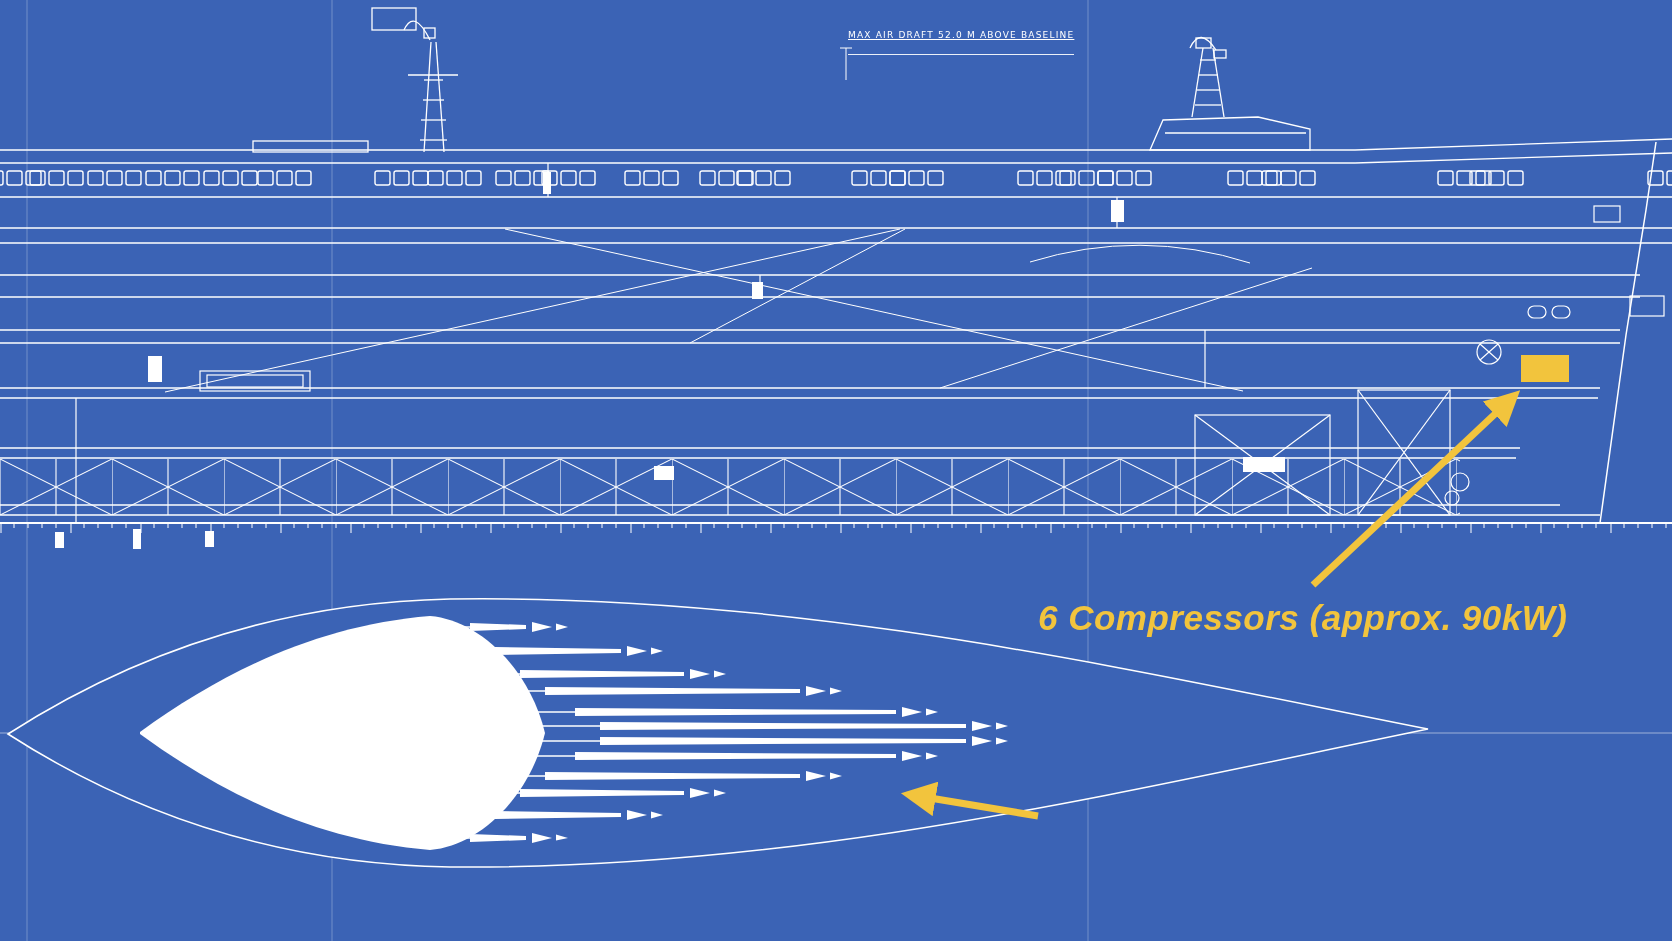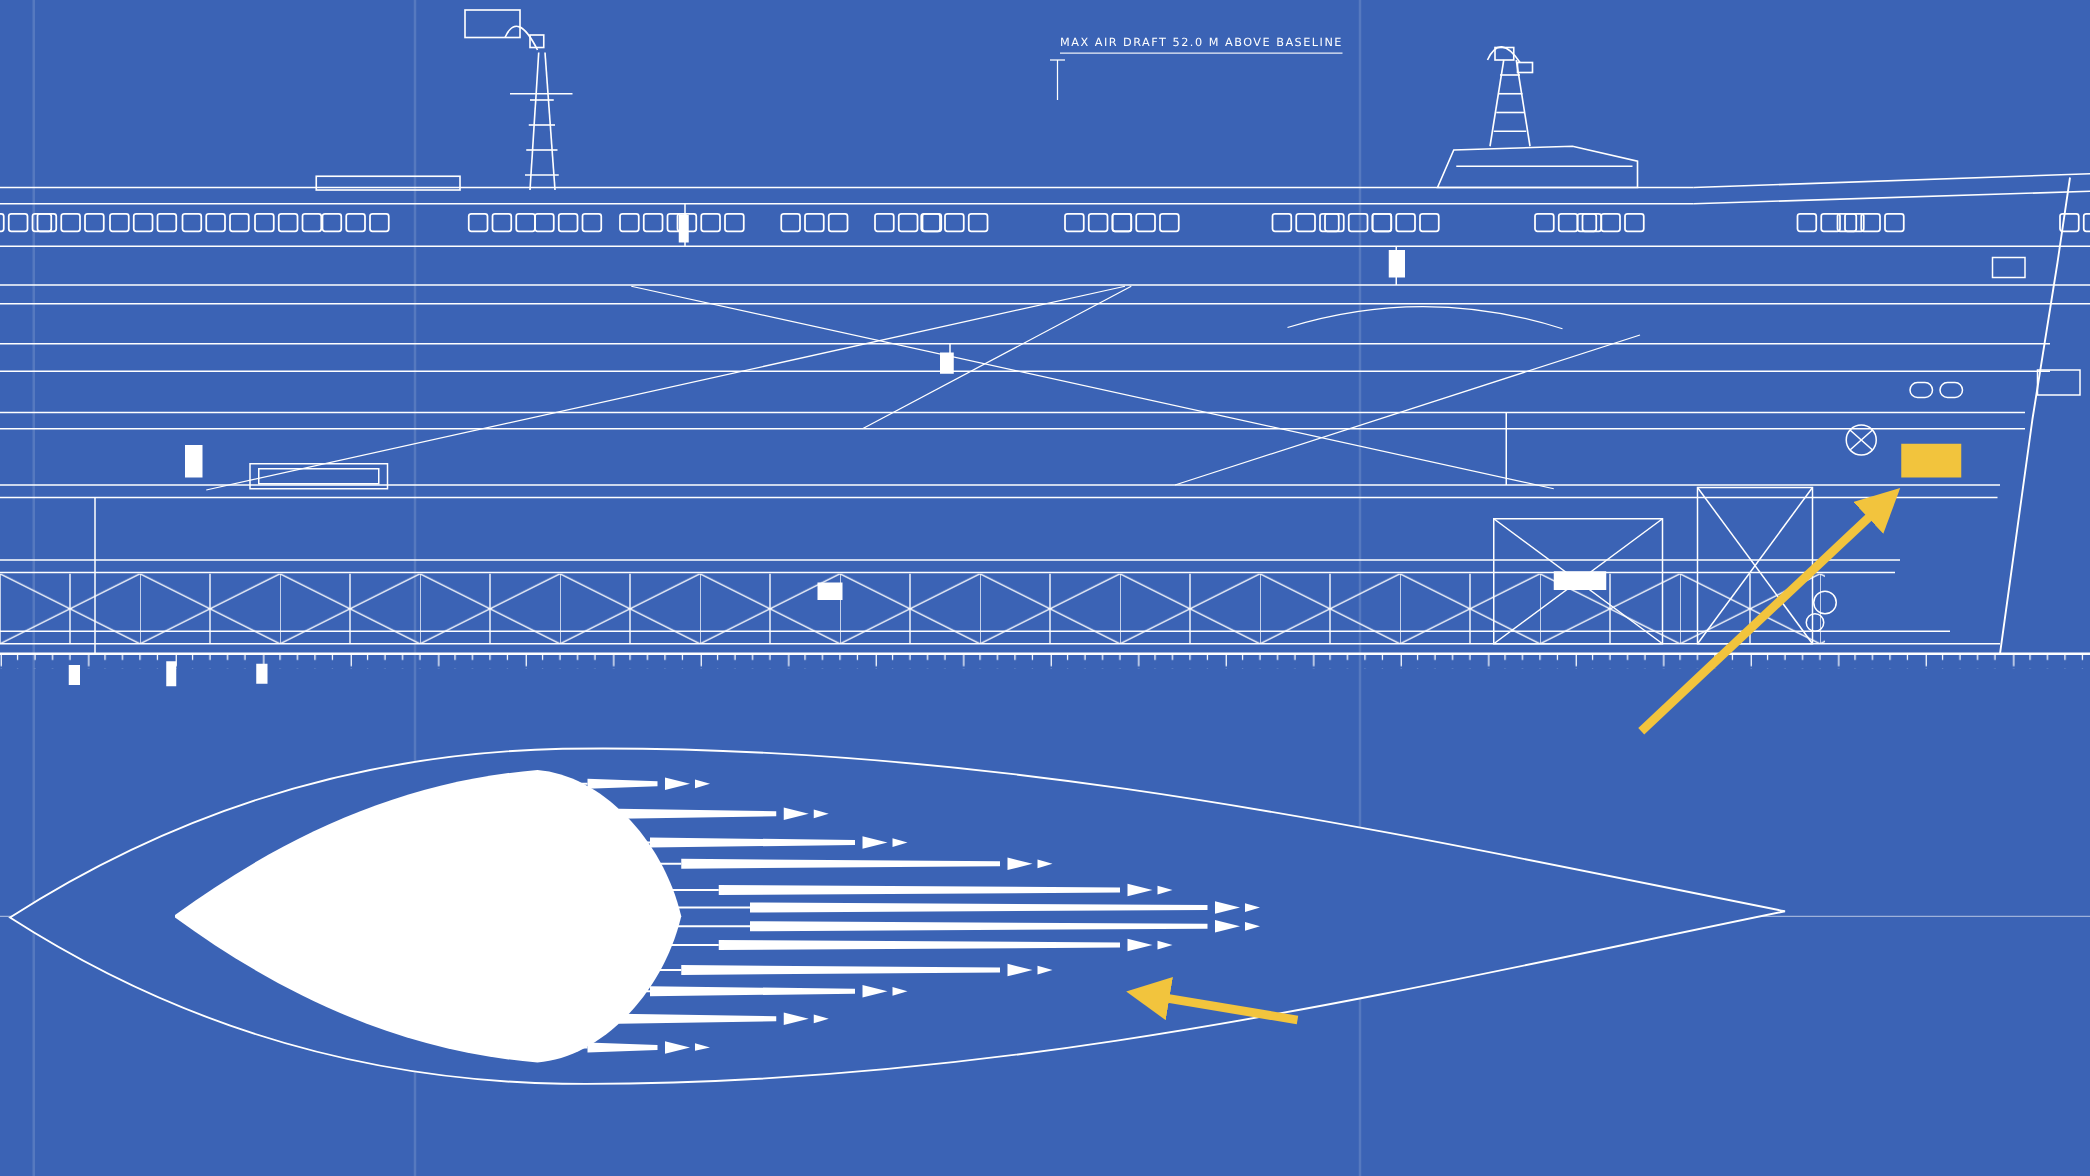--- a/index.html
+++ b/index.html
@@ -7,22 +7,22 @@
     position:relative;width:1672px;height:941px;overflow:hidden;
     background:var(--bg,#3B63B5);
     font-family:"Liberation Sans",sans-serif;
   }
   #stage svg{position:absolute;left:0;top:0;}
   .wline{stroke:#fff;fill:none;}
   .wfill{fill:#fff;stroke:none;}
   .faint{stroke:rgba(255,255,255,.14);}
   .note{
     position:absolute;color:#fff;font-size:9px;letter-spacing:1.2px;
-    border-bottom:1px solid rgba(255,255,255,.9);padding-bottom:2px;
-    white-space:nowrap;font-family:"DejaVu Sans",sans-serif;
+    border-bottom:1px solid rgba(255,255,255,.9);padding-bottom:14px;
+    white-space:nowrap;font-family:"DejaVu Sans",sans-serif;text-decoration:underline;
   }
   .callout{
     position:absolute;color:var(--accent,#F2C43D);
     font-style:italic;font-weight:600;font-size:35px;
     white-space:nowrap;letter-spacing:.5px;
   }
 </style>
 </head>
 <body>
 
@@ -290,14 +290,15 @@
       </g>
     </g>
 
     <rect x="1521" y="355" width="48" height="27" fill="#F2C43D"></rect>
     <line x1="1313" y1="585" x2="1512" y2="398" stroke="#F2C43D" stroke-width="7" marker-end="url(#arrowY)"></line>
     <line x1="1038" y1="816" x2="912" y2="795" stroke="#F2C43D" stroke-width="7" marker-end="url(#arrowY)"></line>
   </svg>
 
   <div class="note" style="left:848px;top:30px;">MAX AIR DRAFT 52.0 M ABOVE BASELINE</div>
 
+  <div class="callout" style="left:1038px;top:598px;">6 Compressors (approx. 90kW)</div>
 
 </div>
 
 </body></html>

